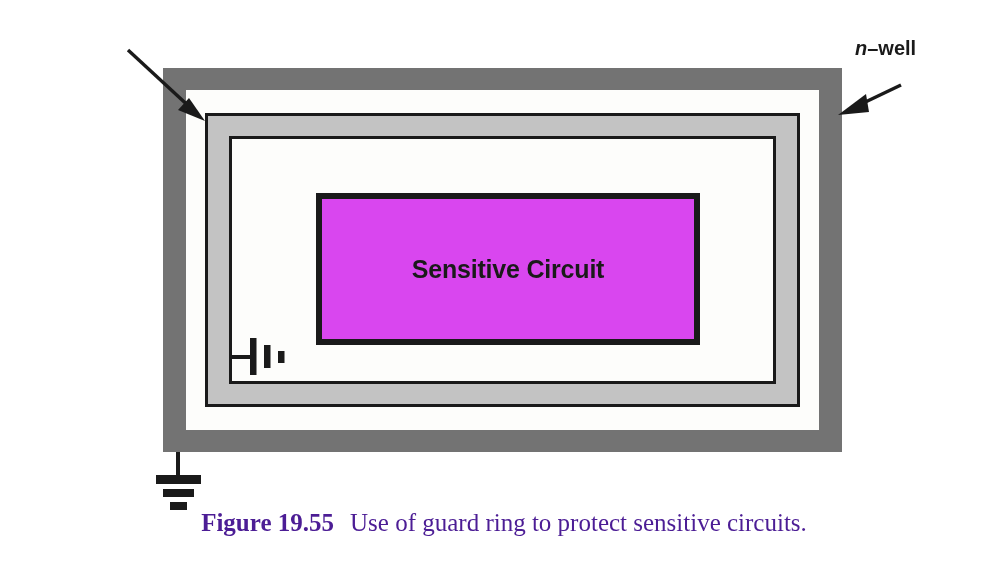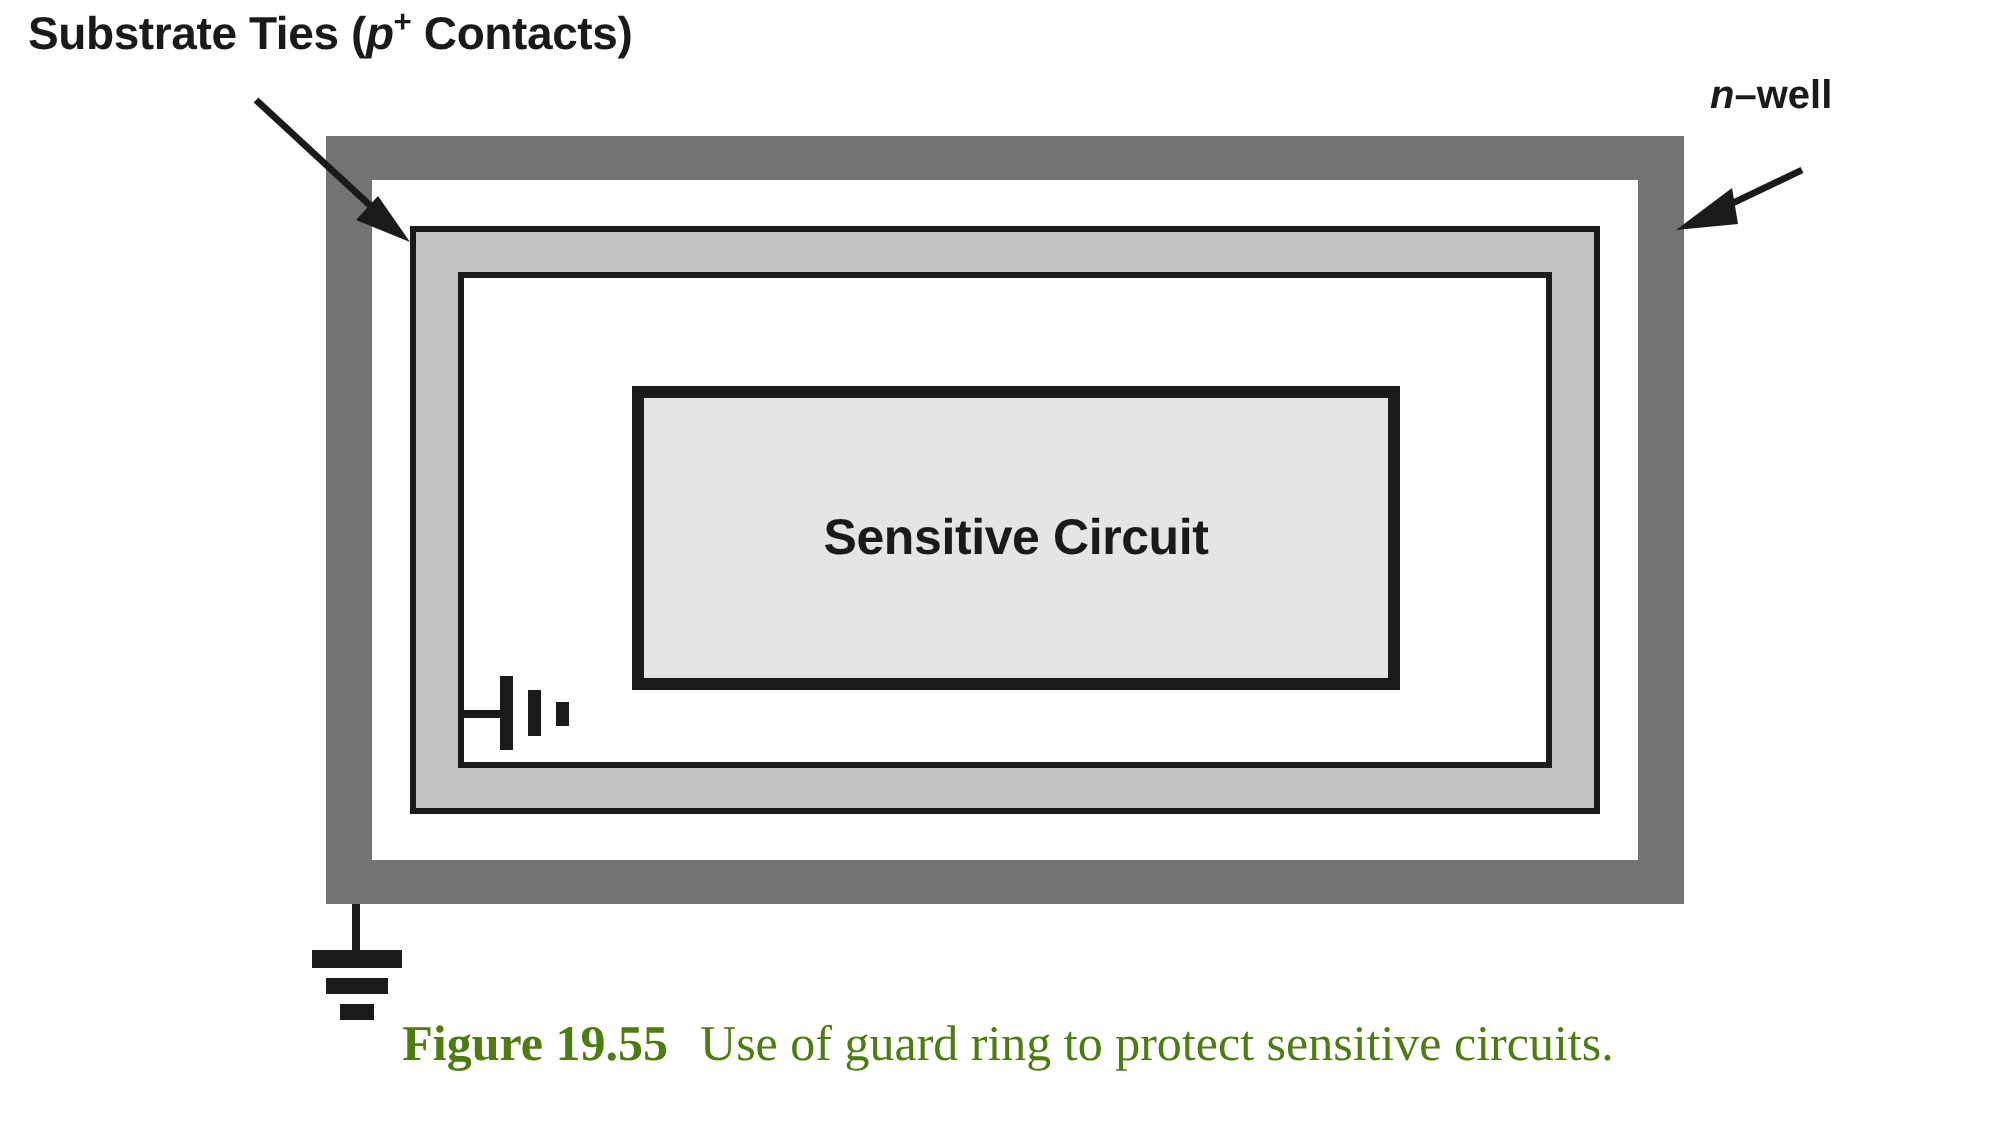--- a/index.html
+++ b/index.html
@@ -102,21 +102,21 @@
     box-sizing: border-box;
   }
 
   
   #sensitive-circuit-box {
     position: absolute;
     left: 316px;
     top: 193px;
     width: 384px;
     height: 152px;
-    background: #e5e5e5;
+    background: #d946ef;
     border: 6px solid #1a1a1a;
     box-sizing: border-box;
     display: flex;
     align-items: center;
     justify-content: center;
   }
   #sensitive-circuit-text {
     font-family: "Liberation Sans", sans-serif;
     font-weight: bold;
     font-size: 25px;
@@ -136,40 +136,39 @@
 
   
   #figure-caption {
     position: absolute;
     left: 0;
     top: 508px;
     width: 1008px;
     text-align: center;
     font-family: "Liberation Serif", serif;
     font-size: 25px;
-    color: #4d7c0f;
+    color: #4c1d95;
     line-height: 1.2;
   }
   #caption-label {
     font-weight: bold;
   }
   #caption-gap {
     display: inline-block;
     width: 16px;
   }
   #caption-text {
     font-weight: normal;
   }
 </style>
 </head>
 <body>
 
 <div id="figure-root">
 
-  <div class="label" id="substrate-ties-label"><span>Substrate Ties (</span><span class="ital">p</span><span class="sup">+</span><span> Contacts)</span></div>
 
   <div class="label" id="nwell-label"><span class="ital">n</span><span>–well</span></div>
 
   <div id="nwell-ring"></div>
   <div id="nwell-inner-gap"></div>
   <div id="guard-ring"></div>
   <div id="substrate-interior"></div>
 
   <div id="sensitive-circuit-box">
     <span id="sensitive-circuit-text">Sensitive Circuit</span>

